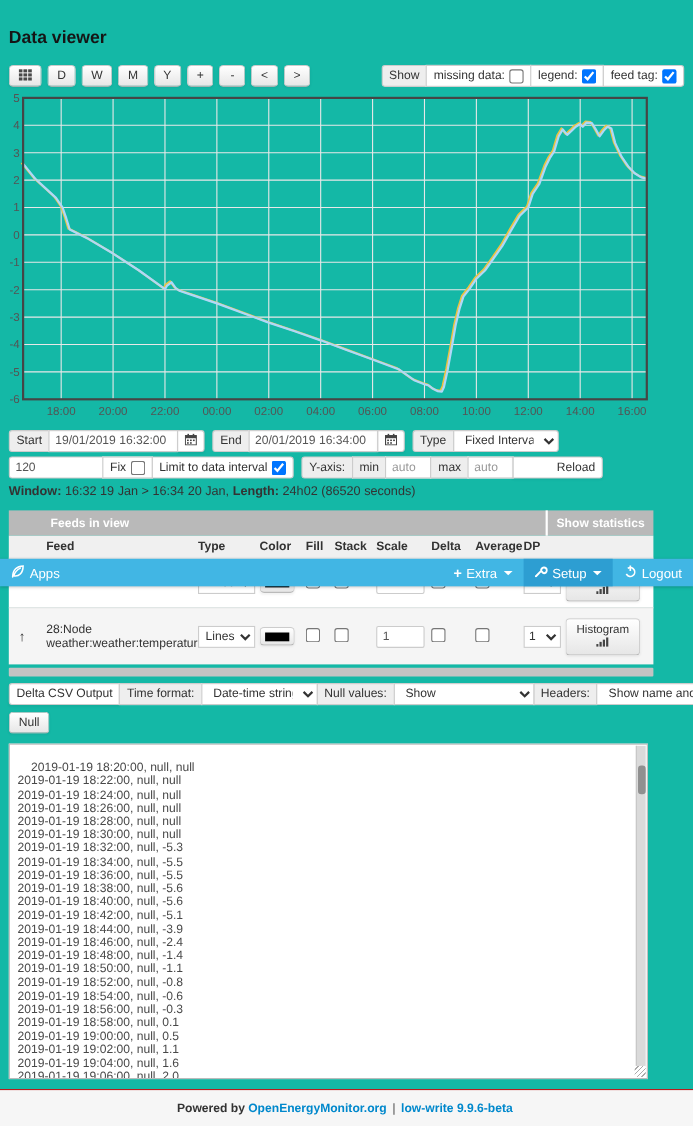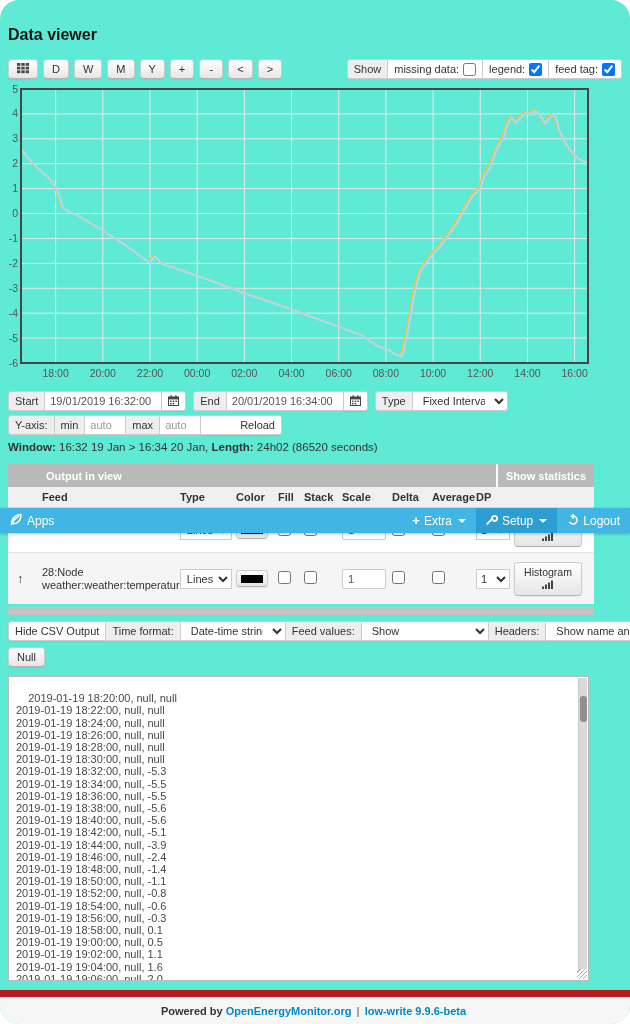--- a/index.html
+++ b/index.html
@@ -1,18 +1,18 @@
 <!DOCTYPE html>
 <html><head>
 <meta charset="utf-8">
 <style>
   * { margin:0; padding:0; box-sizing:border-box; }
   html,body { background:#fff; }
   body { font-family:"Liberation Sans", sans-serif; color:#333; }
-  .page { position:relative; width:630px; height:1024px; background:#5eead4; overflow:hidden;border-radius:19px; }
+  .page { position:relative; width:630px; height:1024px; background:#14b8a6; overflow:hidden; }
 
   
   .btn {
     display:inline-flex; align-items:center; justify-content:center;
     background:linear-gradient(#ffffff,#e6e6e6);
     border:1px solid #ccc; border-bottom-color:#b3b3b3;
     border-radius:4px; font-size:11px; color:#333;
     height:20px; padding:0 8px; cursor:pointer; white-space:nowrap;
     box-shadow:inset 0 1px 0 rgba(255,255,255,.2), 0 1px 2px rgba(0,0,0,.05);
     font-family:"Liberation Sans", sans-serif;
@@ -104,21 +104,21 @@
   #csv-scroll-track { position:absolute; right:1px; top:1px; width:9px; height:292px; background:#dadada; border-left:1px solid #c6c6c6; }
   #csv-scroll-thumb { position:absolute; left:1px; top:18px; width:7px; height:26px; background:#909090; border-radius:3px; }
   #csv-resize-grip {
     position:absolute; right:1px; bottom:1px; width:10px; height:10px; background:#fff;
     background-image:repeating-linear-gradient(135deg, transparent, transparent 2px, #aaa 2px, #aaa 3px);
   }
 
   
   #footer {
     position:absolute; left:0; top:990px; width:630px; height:34px;
-    background:#f6f6f6; border-top:7px solid #b91c1c;
+    background:#f6f6f6; border-top:1px solid #b91c1c;
     display:flex; align-items:center; justify-content:center; font-size:11px; font-weight:bold;
   }
   #footer a { color:#0088cc; text-decoration:none; margin:0 3px; }
   #footer .sep { color:#888; margin:0 2px; }
   .dim-label { color:#333; }
 </style>
 </head>
 <body>
 
 <div class="page">
@@ -270,34 +270,45 @@
     <span class="igroup">
       <span class="addon">Type</span>
       <select style="width:96px; margin-left:-1px; border-radius:0 3px 3px 0;">
         <option>Fixed Interval</option>
       </select>
     </span>
   </div>
 
   <div id="controls2">
     <span class="igroup">
+      <input class="text" style="width: 86px;" value="120">
+      <span class="seg-white">
+        <span>Fix</span>
+        <input type="checkbox" style="">
+      </span>
+      <span class="seg-white">
+        <span>Limit to data interval</span>
+        <input type="checkbox" checked="" style="">
+      </span>
+    </span>
+    <span class="igroup">
       <span class="addon">Y-axis:</span>
       <span class="addon">min</span>
       <input class="text" style="width: 42px; color: rgb(153, 153, 153);" value="auto">
       <span class="addon">max</span>
       <input class="text" style="width: 42px; color: rgb(153, 153, 153);" value="auto">
       <button class="btn" style="border-radius:0 3px 3px 0; margin-left:-1px;padding-left:39px;">Reload</button>
     </span>
   </div>
 
   <div id="window-info"><b>Window:</b><span> 16:32 19 Jan &gt; 16:34 20 Jan, </span><b>Length:</b><span> 24h02 (86520 seconds)</span></div>
 
   <div id="feeds">
     <div class="feeds-titlebar">
-      <span class="ft-label">Output in view</span>
+      <span class="ft-label">Feeds in view</span>
       <span class="feeds-stats">Show statistics</span>
     </div>
     <div class="frow feeds-thead">
       <span class="c-arrow"></span>
       <span class="c-feed">Feed</span>
       <span class="c-type">Type</span>
       <span class="c-color">Color</span>
       <span class="c-fill">Fill</span>
       <span class="c-stack">Stack</span>
       <span class="c-scale">Scale</span>
@@ -396,26 +407,26 @@
             <circle cx="6" cy="7" r="4" fill="none" stroke="#fff" stroke-width="1.5" stroke-dasharray="19 7" transform="rotate(-125 6 7)"></circle>
             <line x1="6" y1="1" x2="6" y2="6" stroke="#fff" stroke-width="1.5"></line>
           </svg>
       </span>
       <span>Logout</span>
     </span>
   </div>
 
   <div id="csv-controls">
     <span class="igroup">
-      <button class="btn btn-left" style="border-radius:3px 0 0 3px; margin-left:0;">Hide CSV Output</button>
+      <button class="btn btn-left" style="border-radius:3px 0 0 3px; margin-left:0;">Delta CSV Output</button>
       <span class="addon">Time format:</span>
       <select style="width:106px; margin-left:-1px;">
           <option>Date-time string</option>
         </select>
-      <span class="addon">Feed values:</span>
+      <span class="addon">Null values:</span>
       <select style="width:128px; margin-left:-1px;">
           <option>Show</option>
         </select>
       <span class="addon">Headers:</span>
       <select style="width:130px; margin-left:-1px; border-radius:0 3px 3px 0;">
           <option>Show name and tag</option>
         </select>
     </span>
   </div>
   <div id="copy-row">

